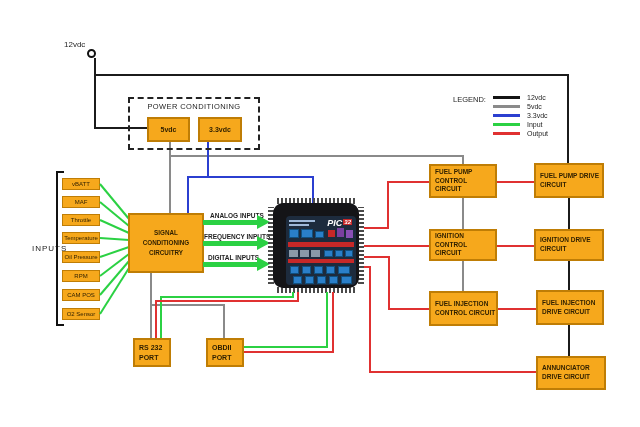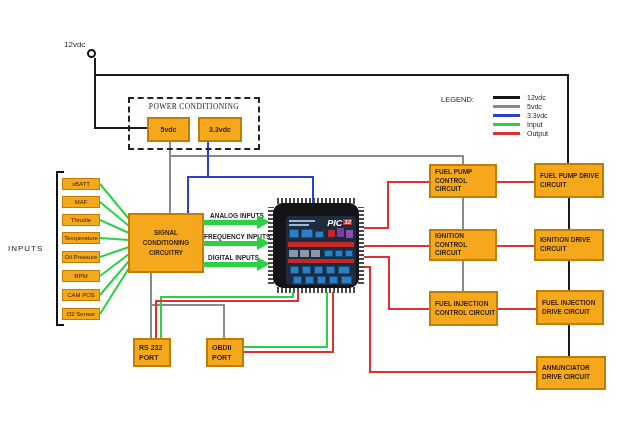--- a/index.html
+++ b/index.html
@@ -89,25 +89,25 @@
   <div class="wire wg" style="left:150px;top:273px;width:2px;height:65px;"></div>
   <div class="wire wg" style="left:150px;top:304px;width:75px;height:2px;"></div>
   <div class="wire wg" style="left:223px;top:305px;width:2px;height:33px;"></div>
 
   <div class="wire wb" style="left:207px;top:142px;width:2px;height:36px;"></div>
   <div class="wire wb" style="left:187px;top:176px;width:127px;height:2px;"></div>
   <div class="wire wb" style="left:187px;top:177px;width:2px;height:36px;"></div>
   <div class="wire wb" style="left:312px;top:177px;width:2px;height:27px;"></div>
 
   <div class="abs dashedbox" style="left:128px;top:97px;width:132px;height:53px;"></div>
-  <div class="abs dashtitle" style="left:128px;top:102px;width:132px;font-family:Liberation Serif, serif;">POWER CONDITIONING</div>
+  <div class="abs dashtitle" style="left:128px;top:102px;width:132px;">POWER CONDITIONING</div>
   <div class="obox center" style="left:147px;top:117px;width:43px;height:25px;font-size:7px;">5vdc</div>
   <div class="obox center" style="left:198px;top:117px;width:44px;height:25px;font-size:7px;">3.3vdc</div>
 
-  <div class="abs legend-title" style="left:441px;top:95px;">LEGEND:</div>
+  <div class="abs legend-title" style="left:453px;top:95px;">LEGEND:</div>
   <div class="abs" style="left:493px;top:93px;">
     <div class="legend-row">
       <span class="legend-swatch ls0"></span>
       <span class="legend-label">12vdc</span>
     </div>
     <div class="legend-row">
       <span class="legend-swatch ls1"></span>
       <span class="legend-label">5vdc</span>
     </div>
     <div class="legend-row">
@@ -117,21 +117,21 @@
     <div class="legend-row">
       <span class="legend-swatch ls3"></span>
       <span class="legend-label">Input</span>
     </div>
     <div class="legend-row">
       <span class="legend-swatch ls4"></span>
       <span class="legend-label">Output</span>
     </div>
   </div>
 
-  <div class="abs smalllabel" style="left:8px;top:244px;letter-spacing:1px;">INPUTS</div>
+  <div class="abs smalllabel" style="left:32px;top:244px;letter-spacing:1px;">INPUTS</div>
   <div class="abs bracket" style="left:56px;top:171px;width:6px;height:151px;"></div>
 
   <div class="obox sensor" style="left:62px;top:178px;width:38px;height:12px;">vBATT</div>
   <div class="obox sensor" style="left:62px;top:196px;width:38px;height:12px;">MAF</div>
   <div class="obox sensor" style="left:62px;top:214px;width:38px;height:12px;">Throttle</div>
   <div class="obox sensor" style="left:62px;top:232px;width:38px;height:12px;">Temperature</div>
   <div class="obox sensor" style="left:62px;top:251px;width:38px;height:12px;">Oil Pressure</div>
   <div class="obox sensor" style="left:62px;top:270px;width:38px;height:12px;">RPM</div>
   <div class="obox sensor" style="left:62px;top:289px;width:38px;height:12px;">CAM POS</div>
   <div class="obox sensor" style="left:62px;top:308px;width:38px;height:12px;">O2 Sensor</div>

